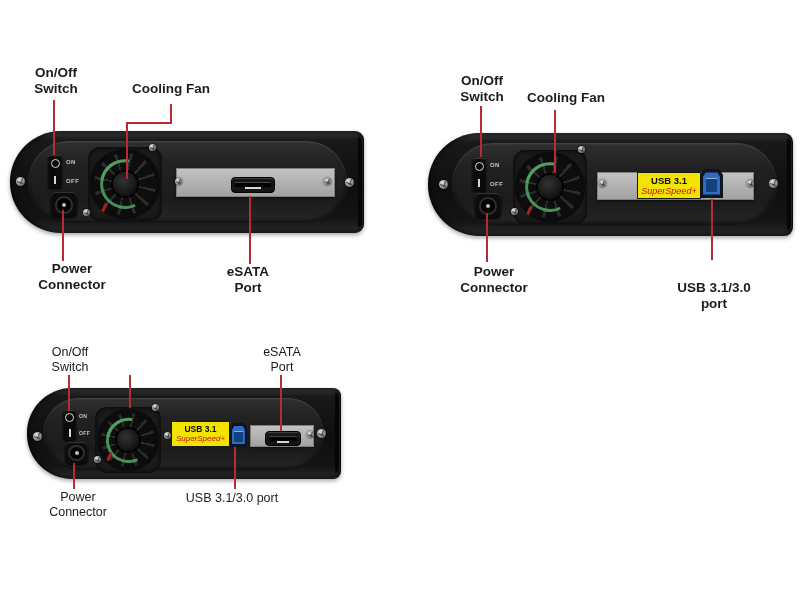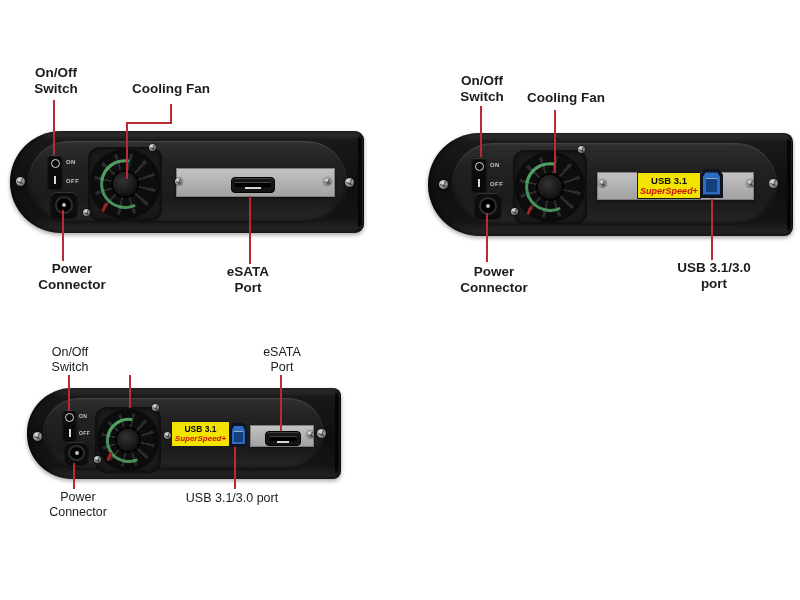--- a/index.html
+++ b/index.html
@@ -63,21 +63,21 @@
   .plate{position:absolute;z-index:4;background:linear-gradient(180deg,var(--silver),#a2a2a2);
         border:1px solid #7f7f7f;box-shadow:0 1px 2px rgba(0,0,0,.55);}
   .esata{position:absolute;z-index:5;background:#141414;border:1px solid #000;border-radius:4px;
         box-shadow:inset 0 1px 1px rgba(255,255,255,.2);}
   .esata-slot{position:absolute;left:8%;right:8%;top:32%;height:34%;background:#000;border-radius:1px;
         box-shadow:inset 0 1px 0 rgba(255,255,255,.28);}
   .esata-tab{position:absolute;left:32%;right:32%;bottom:18%;height:2px;background:#d6d6d6;}
   .ulabel{position:absolute;z-index:5;background:var(--yellow);border:1px solid #1a1a1a;
         display:flex;flex-direction:column;align-items:center;justify-content:center;}
   .ulabel-l1{font-weight:bold;font-size:9.5px;line-height:11px;color:#0d0d0d;}
-  .ulabel-l2{font-style:italic;font-weight:bold;font-size:9px;line-height:11px;color:var(--ssred);}
+  .ulabel-l2{font-style:italic;font-weight:normal;font-size:9px;line-height:11px;color:var(--ssred);}
   .ulabel.sm .ulabel-l1{font-size:8.5px;line-height:10px;}
   .ulabel.sm .ulabel-l2{font-size:8px;line-height:10px;}
   .usbp{position:absolute;z-index:5;background:#0e1420;
         clip-path:polygon(18% 0,82% 0,100% 20%,100% 100%,0 100%,0 20%);}
   .usbp-blue{position:absolute;inset:12%;background:var(--blue);
         clip-path:polygon(16% 0,84% 0,100% 22%,100% 100%,0 100%,0 22%);}
   .usbp-inner{position:absolute;left:24%;right:24%;top:32%;bottom:20%;background:#14407e;
         box-shadow:inset 0 1px 0 rgba(255,255,255,.55);}
 
   
@@ -196,21 +196,21 @@
     <div class="usbp" style="left:700px;top:169px;width:23px;height:29px">
       <i class="usbp-blue"></i>
       <i class="usbp-inner"></i>
     </div>
     <div class="screw" style="left:769px;top:179px"></div>
 
     <div class="vl" style="left:711px;top:199px;height:61px"></div>
     <div class="vl" style="left:486px;top:213px;height:49px"></div>
     <div class="lbl" style="left:444px;top:264px;width:100px">Power
 Connector</div>
-    <div class="lbl" style="left:654px;top:260px;width:120px">USB 3.1/3.0
+    <div class="lbl" style="left:654px;top:280px;width:120px">USB 3.1/3.0
 port</div>
   </div>
 
   <div class="grp">
     <div class="lbl sm" style="left:30px;top:345px;width:80px">On/Off
 Switch</div>
     <div class="lbl sm" style="left:242px;top:345px;width:80px">eSATA
 Port</div>
 
     <div class="vl" style="left:68px;top:375px;height:36px"></div>

